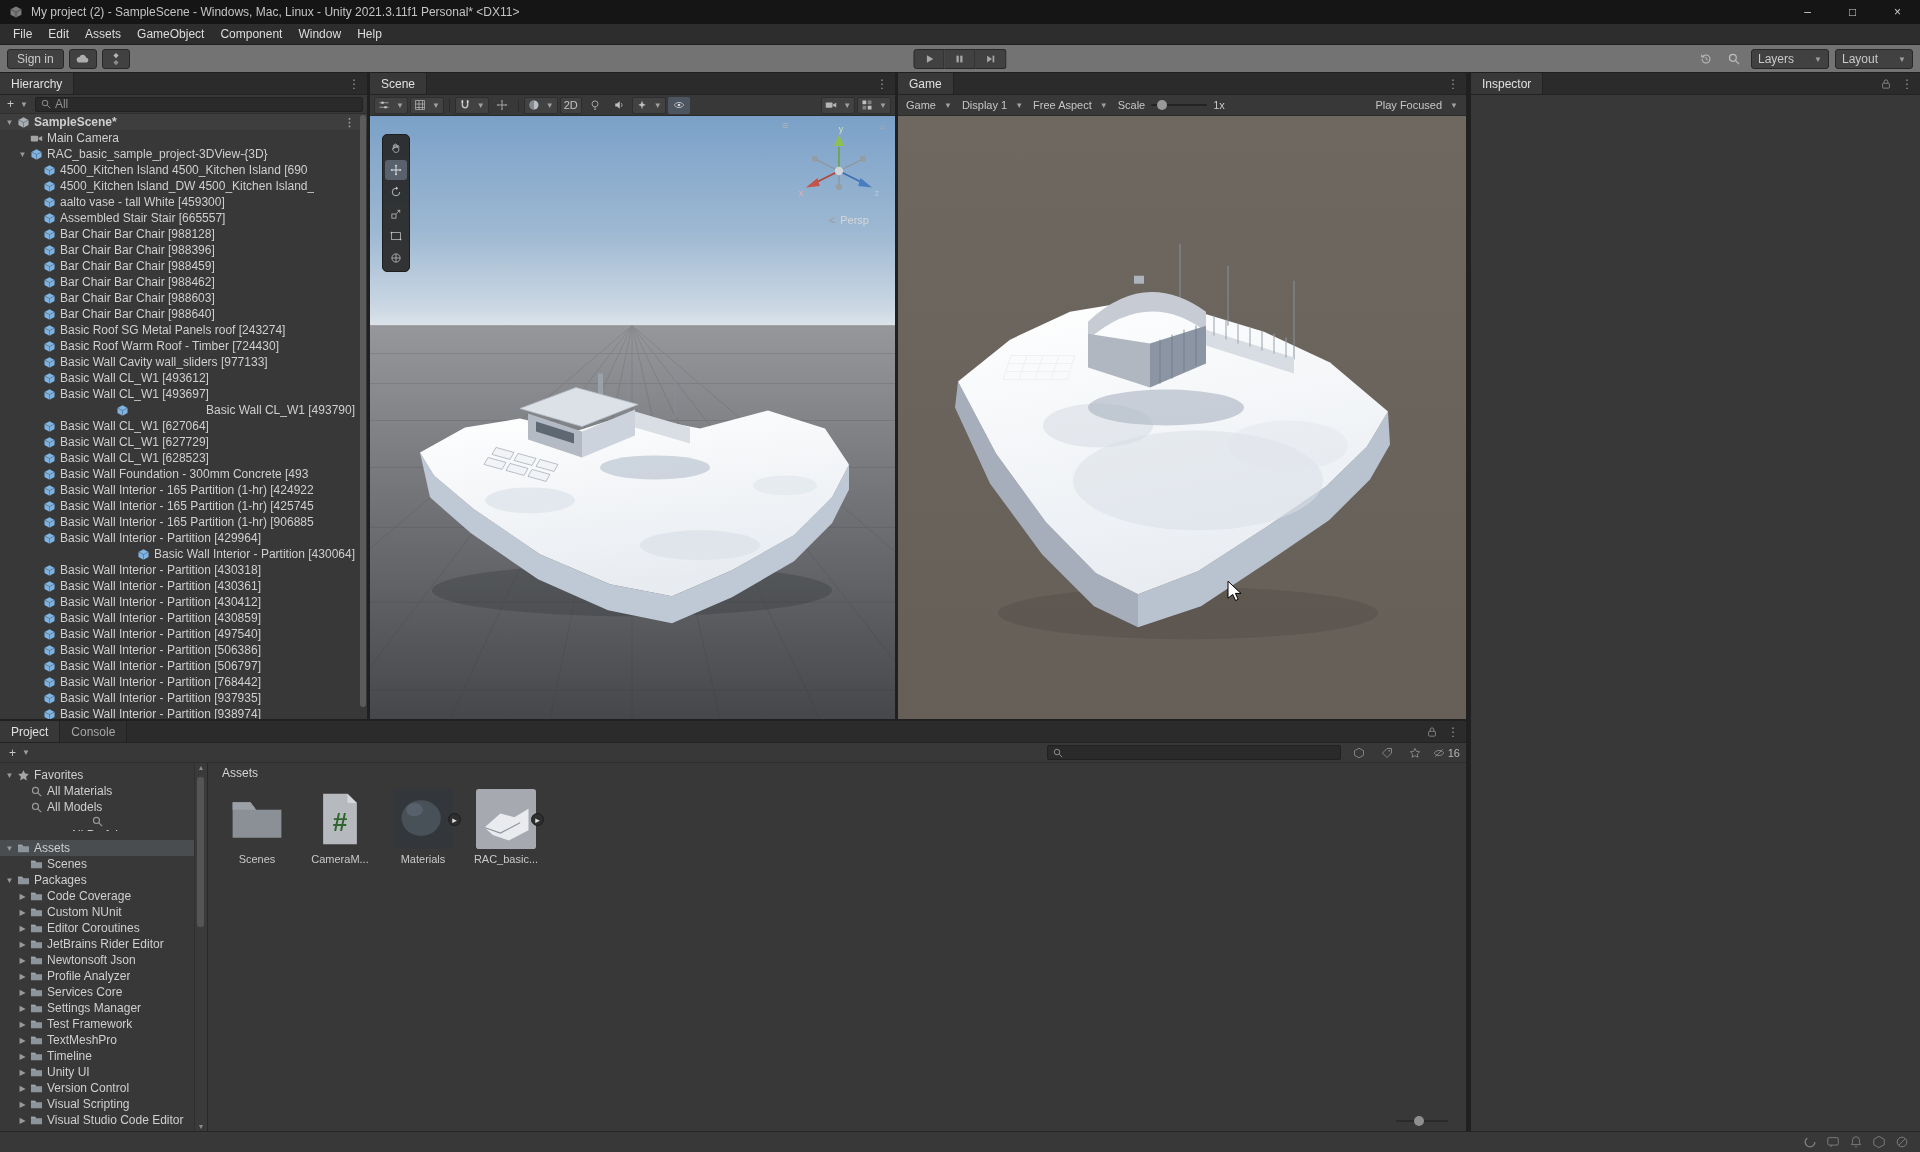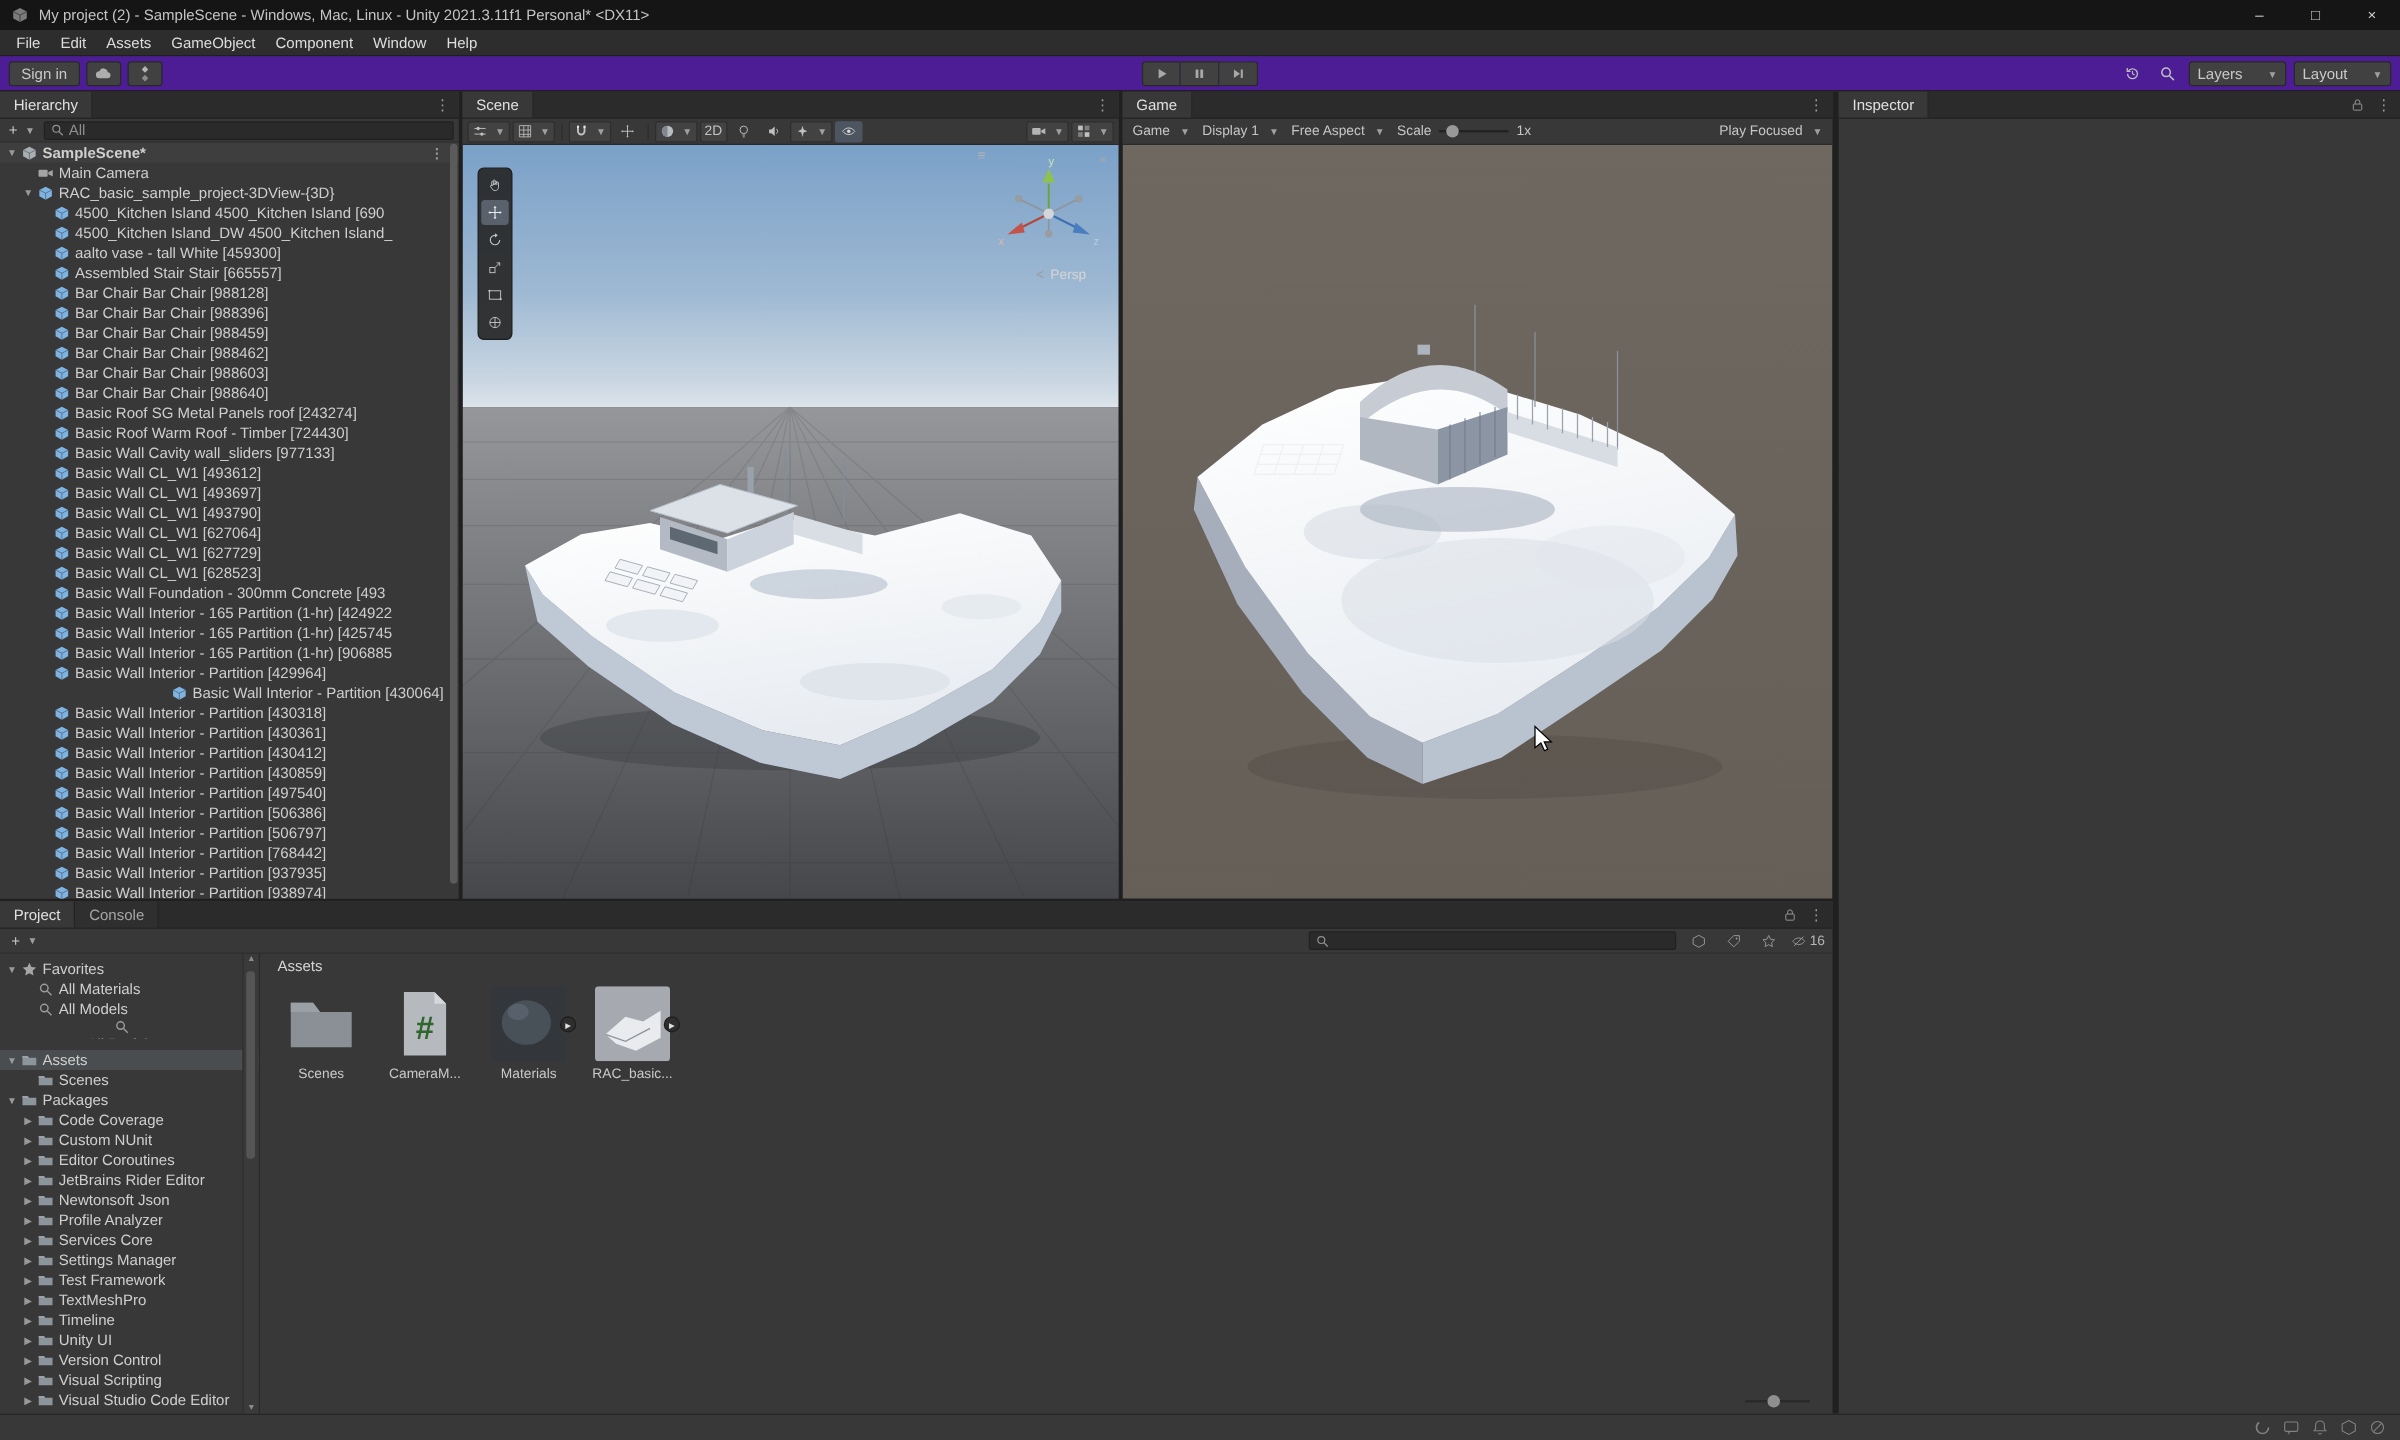--- a/index.html
+++ b/index.html
@@ -15,21 +15,21 @@
 .app-icon{margin:0 8px 0 9px;opacity:.85}
 .title-text{white-space:nowrap}
 .tb-spacer{flex:1}
 .win-btn{width:45px;height:24px;display:flex;align-items:center;justify-content:center;color:#cfcfcf}
 
 
 .menubar{height:21px;background:#2d2d2d;display:flex;align-items:center;padding-left:5px;border-bottom:1px solid #1f1f1f}
 .menu-item{padding:2px 8px;color:#dedede}
 
 
-.toolbar{height:28px;background:#4c1d95;position:relative;display:flex;align-items:center;border-bottom:1px solid #1f1f1f}
+.toolbar{height:28px;background:#737373;position:relative;display:flex;align-items:center;border-bottom:1px solid #1f1f1f}
 .tb-left{display:flex;align-items:center;gap:5px;margin-left:7px}
 .ubtn{height:20px;background:#414141;border:1px solid #282828;border-radius:3px;display:flex;align-items:center;justify-content:center;color:#c9c9c9;padding:0 9px;gap:4px}
 .ubtn.iconic{width:28px;padding:0}
 .play-group{position:absolute;left:50%;top:4px;transform:translateX(-50%);display:flex}
 .pbtn{width:31px;height:20px;background:#414141;border:1px solid #282828;border-left-width:0;display:flex;align-items:center;justify-content:center}
 .pbtn:first-child{border-left-width:1px;border-radius:3px 0 0 3px}
 .pbtn:last-child{border-radius:0 3px 3px 0}
 .tb-right{position:absolute;right:7px;top:4px;display:flex;align-items:center;gap:6px}
 .flaticon{width:22px;height:20px;display:flex;align-items:center;justify-content:center}
 .udrop{height:20px;min-width:78px;background:#414141;border:1px solid #282828;border-radius:3px;display:flex;align-items:center;justify-content:space-between;padding:0 6px;color:#c9c9c9}
@@ -403,21 +403,21 @@
             <div class="trow" style="padding-left: 29px;">
               <span class="arr"></span>
               <span class="ticon">
                 <svg viewBox="0 0 16 16" class="svg13">
                   <path d="M8 1.6 14.2 4.9v6.2L8 14.4 1.8 11.1V4.9Z" fill="#7fb3e1"></path>
                   <path d="M1.8 4.9 8 8.1l6.2-3.2M8 8.1v6.3" fill="none" stroke="#2c3238" stroke-width=".9" opacity=".5"></path>
                 </svg>
               </span>
               <span class="tlabel">Basic Wall CL_W1 [493697]</span>
             </div>
-            <div class="trow" style="padding-left: 29px;">
+            <div class="trow" style="padding-left: 29px; justify-content: space-between;">
               <span class="arr"></span>
               <span class="ticon">
                 <svg viewBox="0 0 16 16" class="svg13">
                   <path d="M8 1.6 14.2 4.9v6.2L8 14.4 1.8 11.1V4.9Z" fill="#7fb3e1"></path>
                   <path d="M1.8 4.9 8 8.1l6.2-3.2M8 8.1v6.3" fill="none" stroke="#2c3238" stroke-width=".9" opacity=".5"></path>
                 </svg>
               </span>
               <span class="tlabel">Basic Wall CL_W1 [493790]</span>
             </div>
             <div class="trow" style="padding-left: 29px;">

